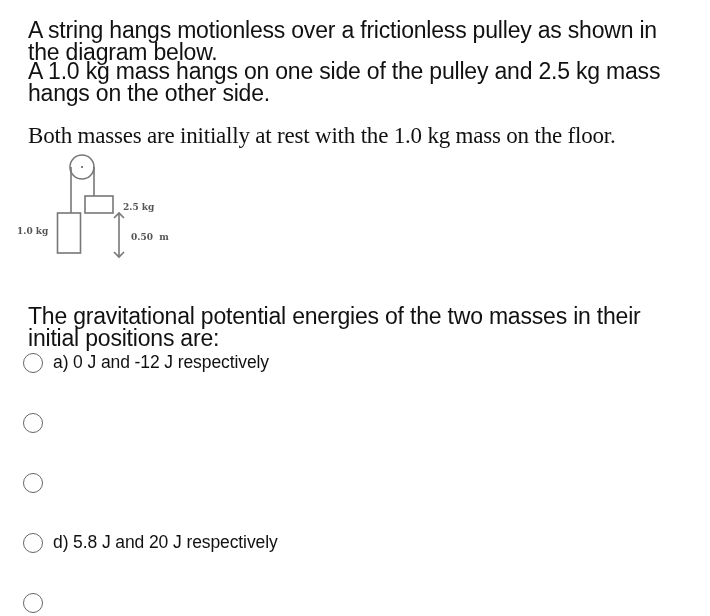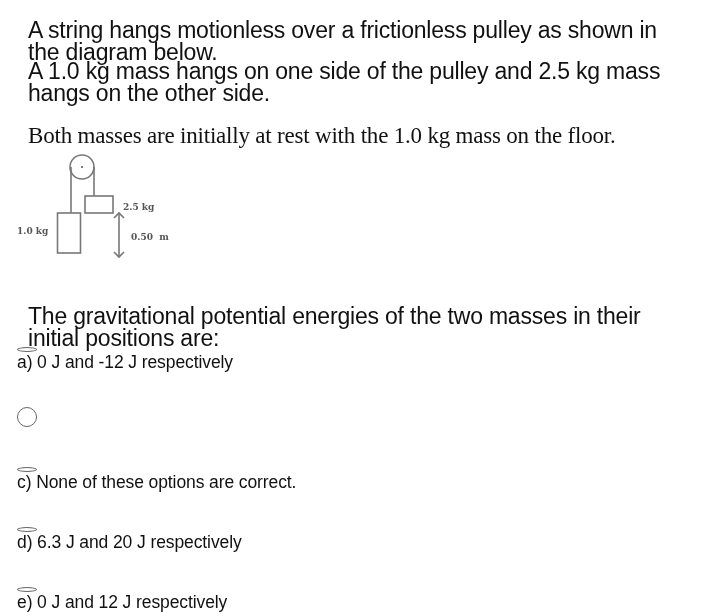--- a/index.html
+++ b/index.html
@@ -4,21 +4,21 @@
 <style>
   html, body { margin:0; padding:0; background:#ffffff; }
   body { width:710px; height:616px; position:relative; overflow:hidden;
          font-family:"Liberation Sans", sans-serif; color:#111; }
   .p { position:absolute; left:12px; font-size:23px; line-height:22px; margin:16px; letter-spacing:-0.2px; }
   #p1 { top:3px; }
   #p2 { top:44px; width:700px; }
   #p3 { top:109px;font-family:Liberation Serif, serif; }
   #p4 { top:289px; }
   #diagram { position:absolute; left:0; top:145px; width:200px; height:120px; }
-  .opt { position:absolute; left:17px; height:26px; display:flex; align-items:flex-start; cursor:pointer;flex-direction:column; }
+  .opt { position:absolute; left:23px; height:26px; display:flex; align-items:flex-end; cursor:pointer; }
   .radio { width:20px; height:20px; border:1.5px solid #666; border-radius:50%;
            background:#fff; box-sizing:border-box; margin-right:10px; }
   .opt-label { font-size:17.5px; letter-spacing:-0.1px; }
   .dlabel { font-family:"DejaVu Serif", serif; font-size:9px; font-weight:bold; fill:#555; }
 </style>
 </head>
 <body>
 
 <p class="p" id="p1">A string hangs motionless over a frictionless pulley as shown in the diagram below.</p>
 <p class="p" id="p2">A 1.0 kg mass hangs on one side of the pulley and 2.5 kg mass hangs on the other side.</p>
@@ -45,22 +45,20 @@
 
 <div class="opt" style="top:347px">
   <span class="radio"></span>
   <span class="opt-label">a)  0 J and -12 J respectively</span>
 </div>
 <div class="opt" style="top:407px">
   <span class="radio"></span>
 </div>
 <div class="opt" style="top:467px">
   <span class="radio"></span>
-  <span class="opt-label">c)  None of these options are correct.</span>
 </div>
 <div class="opt" style="top:527px">
   <span class="radio"></span>
-  <span class="opt-label">d)  6.3 J and 20 J respectively</span>
+  <span class="opt-label">d)  5.8 J and 20 J respectively</span>
 </div>
 <div class="opt" style="top:587px">
   <span class="radio"></span>
-  <span class="opt-label">e)  0 J and 12 J respectively</span>
 </div>
 
 </body></html>

